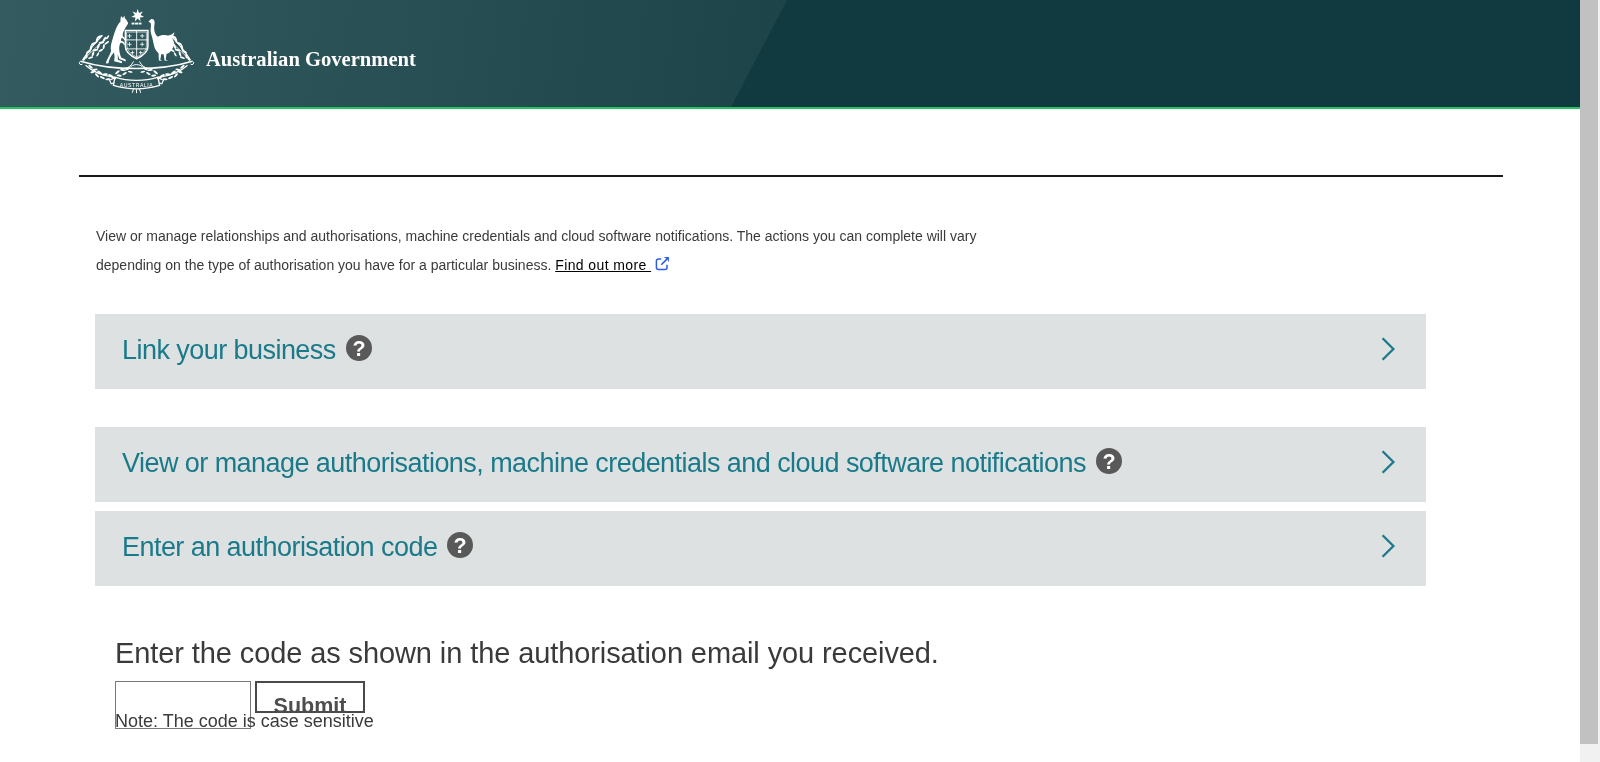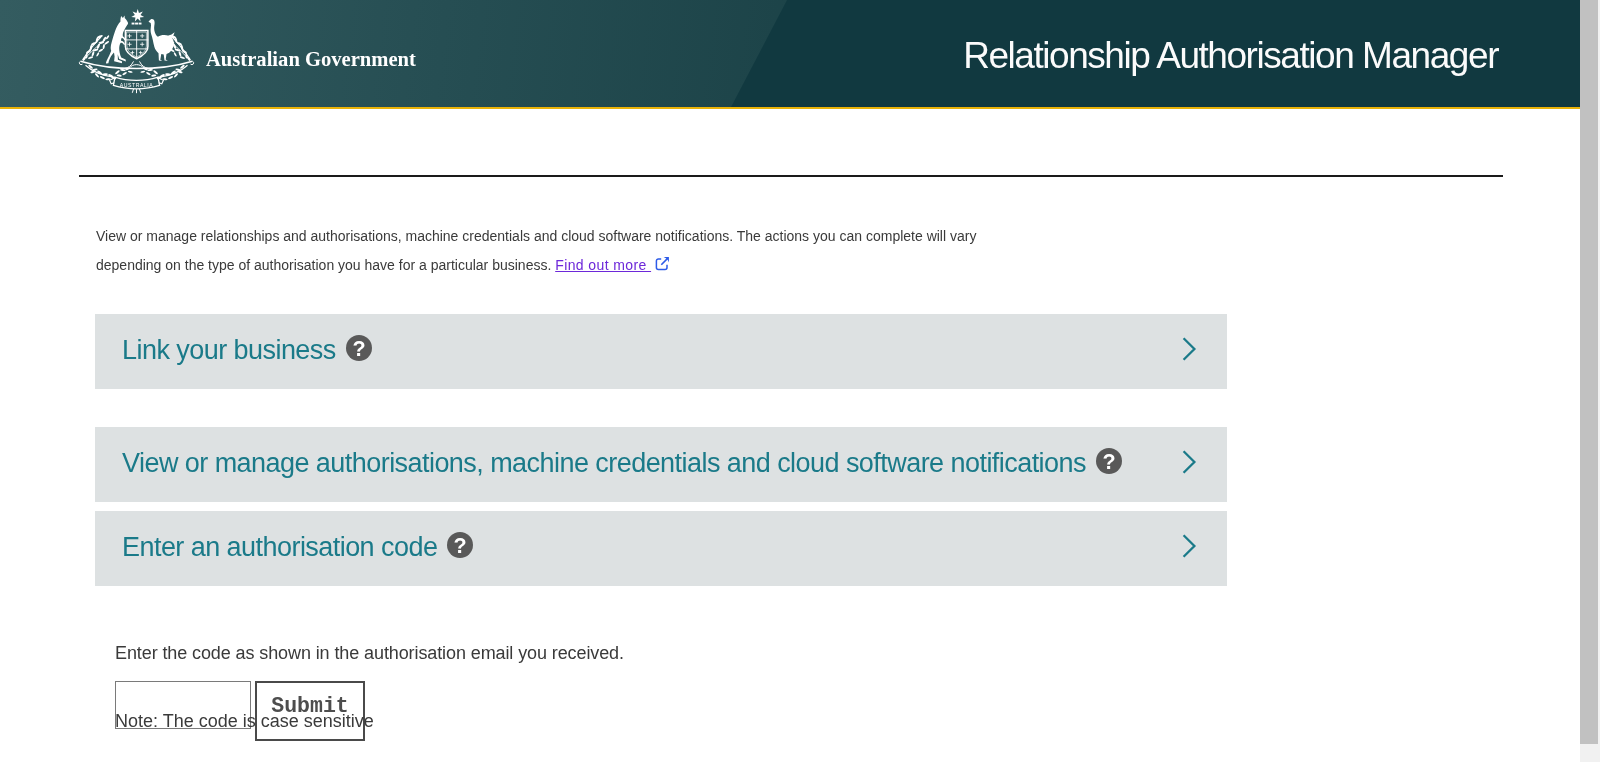--- a/index.html
+++ b/index.html
@@ -1,51 +1,51 @@
 <!DOCTYPE html>
 <html><head>
 <meta charset="utf-8">
 <style>
   html,body{margin:0;padding:0}
   body{width:1600px;height:762px;position:relative;overflow:hidden;background:#fff;
        font-family:"Liberation Sans",sans-serif;}
   #hd{position:absolute;left:0;top:0;width:1600px;height:107px;background:#113940;
-      border-bottom:2px solid #eab308}
+      border-bottom:2px solid #22c55e}
   #hd .lt{position:absolute;left:0;top:0;width:800px;height:107px;
       background:linear-gradient(97deg,#345c60 0%,#264e53 55%,#1c4348 100%);
       clip-path:polygon(0 0,787px 0,731px 107px,0 107px)}
   #agov{position:absolute;left:206px;top:49.3px;color:#ffffff;
       font-family:"Liberation Serif",serif;font-weight:bold;font-size:20.6px;line-height:1}
   #title{position:absolute;right:102px;top:37px;color:#fbfbfb;font-size:37px;line-height:1;
       font-weight:400;letter-spacing:-1.45px}
   #crest{position:absolute;left:78px;top:9px}
 
   #rule{position:absolute;left:79px;top:175px;width:1424px;height:0;
       border-top:2px solid #1a1a1a}
   #para{position:absolute;left:96px;top:221.6px;width:1420px;font-size:14px;line-height:29.5px;
       color:#3a3a3a}
-  a.fl{color:#6d28d9;text-decoration:underline;letter-spacing:0.4px}
+  a.fl{color:#000000;text-decoration:underline;letter-spacing:0.4px}
   .extic{position:relative;top:1px;margin-left:4px}
 
-  .bar{position:absolute;left:95px;width:1132px;height:75px;background:#dde1e2}
+  .bar{position:absolute;left:95px;width:1331px;height:75px;background:#dde1e2}
   .bar .t{position:absolute;left:27px;top:0;height:75px;line-height:73px;font-size:27px;
       letter-spacing:-0.55px;color:#1a7a89;white-space:nowrap}
   .q{display:inline-block;vertical-align:-3px;margin-left:9px;letter-spacing:0}
   .chev{position:absolute;right:30px;top:22px}
 
   #b1{top:314px}
   #b2{top:427px}
   #b3{top:511px}
 
-  #enter{position:absolute;left:115px;top:639.3px;font-size:18px;line-height:29.5px;
+  #enter{position:absolute;left:115px;top:639.3px;font-size:29px;line-height:29.5px;
       letter-spacing:-0.1px;color:#3a3a3a}
   #codein{position:absolute;left:115px;top:681px;width:134px;height:46px;border:1px solid #7a7a7a;
       background:#fff}
-  #submit{position:absolute;left:255px;top:681px;width:110px;height:60px;border:2px solid #4a4a4a;
-      background:#fff;font-family:Liberation Mono, monospace;font-weight:bold;font-size:21.5px;
+  #submit{position:absolute;left:255px;top:681px;width:110px;height:32px;border:2px solid #4a4a4a;
+      background:#fff;font-family:Liberation Sans, sans-serif;font-weight:bold;font-size:21.5px;
       color:#4d4d4d;text-align:center;line-height:46px;box-sizing:border-box}
   #note{position:absolute;left:115px;top:710px;font-size:18px;line-height:22px;color:#3a3a3a}
 
   #sbar{position:absolute;left:1580px;top:0;width:20px;height:762px;background:#f1f1f1}
   #sbar .th{position:absolute;left:0;top:0;width:18px;height:744px;background:#c1c1c1}
 </style>
 </head>
 <body>
 <div id="hd">
   <div class="lt"></div>
@@ -139,21 +139,20 @@
 </g>
 <use href="#garl" transform="translate(117,0) scale(-1,1)"></use>
 <g fill="none" stroke="#fff">
  <path d="M37.0,68.2 Q47,71.4 58.5,71.4 Q70,71.4 80.0,68.2 L81.6,76.4 Q70.5,79.8 58.5,79.8 Q46.5,79.8 35.4,76.4 Z" stroke-width="1.3"></path>
  <path d="M35.4,69.6 L31.6,71.2 L33.2,74.8 L36.2,73.8 M81.6,69.6 L85.4,71.2 L83.8,74.8 L80.8,73.8" stroke-width="1.1"></path>
  <path d="M55.5,80.0 L54.3,83.8 M58.5,80.2 L58.5,84.2 M61.5,80.0 L62.7,83.8" stroke-width="1.0"></path>
 </g>
 <text x="58.5" y="78.0" font-size="5.2" letter-spacing="0.5" text-anchor="middle" fill="#fff" font-family="Liberation Sans">AUSTRALIA</text>
 </svg>
   <div id="agov">Australian Government</div>
-  <div id="title">Relationship Authorisation Manager</div>
 </div>
 
 <div id="rule"></div>
 
 <div id="para">View or manage relationships and authorisations, machine credentials and cloud software notifications. The actions you can complete will vary<br>
 depending on the type of authorisation you have for a particular business. <a class="fl" href="#">Find out more </a><span class="extic"><svg width="15" height="15" viewBox="0 0 15 15">
         <path d="M6.2 3 H3.4 C2.2 3 1.4 3.8 1.4 5 V11.6 C1.4 12.8 2.2 13.6 3.4 13.6 H10 C11.2 13.6 12 12.8 12 11.6 V8.8" fill="none" stroke="#2d5be8" stroke-width="1.5"></path>
         <path d="M6.3 8.7 L12.6 2.4" fill="none" stroke="#2d5be8" stroke-width="1.6"></path>
         <path d="M8.6 1.1 L13.9 1.1 L13.9 6.4 L12.6 3.8 L10.9 2.3 Z" fill="#2d5be8"></path>
       </svg></span></div>

